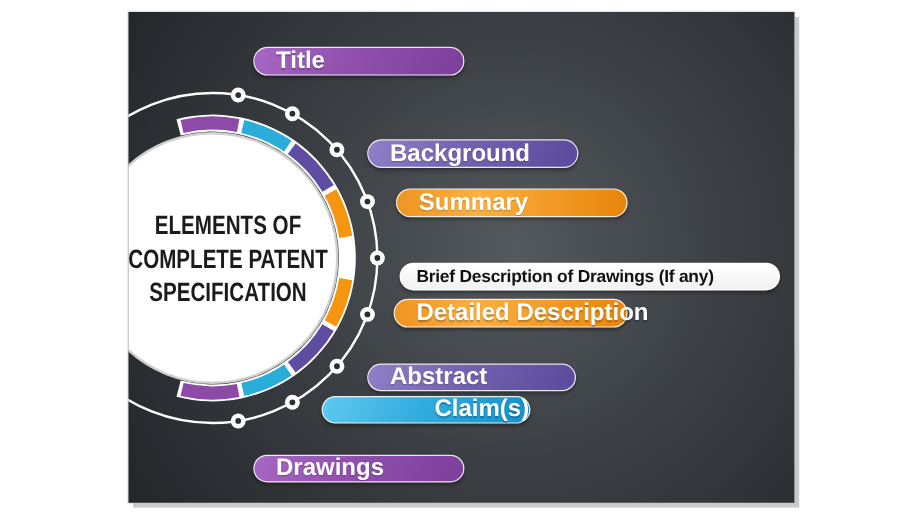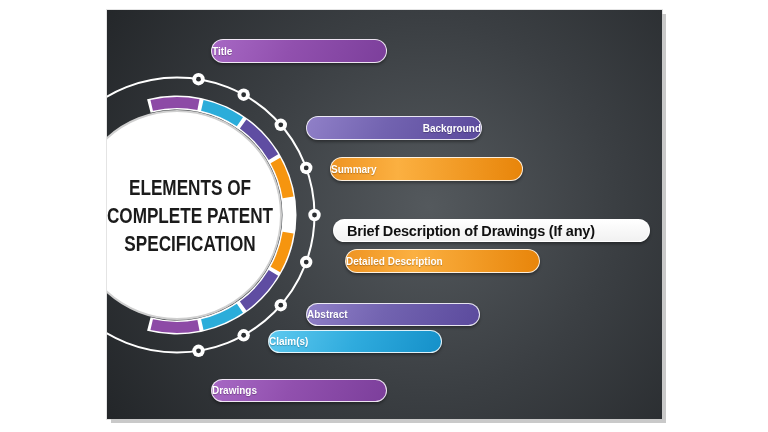--- a/index.html
+++ b/index.html
@@ -18,42 +18,42 @@
     position:absolute;left:-25px;top:164px;width:216px;
     text-align:center;color:#1b1b1b;font-weight:bold;
     font-size:22px;line-height:28px;letter-spacing:0px;
     transform:scaleX(0.78);transform-origin:50% 50%;
     white-space:nowrap;
   }
   .pill{
     position:absolute;box-sizing:border-box;border-radius:14px;
     border:1.5px solid rgba(255,255,255,0.85);
     box-shadow:0 2px 3px rgba(0,0,0,0.35);
-    display:flex;align-items:center;
-    color:#ffffff;font-weight:bold;font-size:10px;
+    display:flex;align-items:center;padding-left:18px;
+    color:#ffffff;font-weight:bold;font-size:20px;
     text-shadow:0 1px 1px rgba(0,0,0,0.25);
     white-space:nowrap;
   }
   .pill.purple{background:linear-gradient(115deg,#a768c4 0%,#9150ae 45%,#7c3f9b 100%);}
   .pill.indigo{background:linear-gradient(115deg,#9080c8 0%,#7263b0 45%,#5b4a9d 100%);}
   .pill.blue{background:linear-gradient(115deg,#5ec9ef 0%,#2fabdd 50%,#1590c9 100%);}
   .pill.orange{background:linear-gradient(to right,#ef9422 0%,#fbb041 35%,#e8850a 100%);}
   .pill.white{
     background:linear-gradient(to bottom,#ffffff,#f1f1f1);
     color:#111111;text-shadow:none;border-color:rgba(255,255,255,0.95);
     padding-left:13px;font-size:14.5px;letter-spacing:-0.2px;
   }
   .p1{left:104px;top:29px;width:176px;height:24px;}
   .p2{left:163px;top:69px;width:173px;height:23px;}
-  .p3{left:199px;top:106px;width:176px;height:24px;justify-content:flex-end;}
+  .p3{left:199px;top:106px;width:176px;height:24px;}
   .p4{left:223px;top:147px;width:193px;height:24px;}
   .p5{left:226px;top:193px;width:317px;height:23px;margin-top:16px;}
-  .p6{left:238px;top:239px;width:195px;height:24px;}
+  .p6{left:221px;top:239px;width:195px;height:24px;}
   .p7{left:199px;top:281px;width:174px;height:23px;margin-top:12px;}
-  .p8{left:161px;top:320px;width:174px;height:23px;}
+  .p8{left:161px;top:320px;width:174px;height:23px;justify-content:flex-end;}
   .p9{left:104px;top:357px;width:176px;height:23px;margin-top:12px;}
 </style>
 </head>
 <body>
 
 <div class="slide">
 
   <svg class="circle-graphic" width="555" height="409" viewBox="0 0 555 409">
       <circle cx="70" cy="205" r="137.5" fill="none" stroke="#ffffff" stroke-width="2"></circle>
       <path d="M 40.079589515494256 89.30635697481613 A 119.5 119.5 0 1 1 40.079589515494256 320.69364302518386 L 43.584909572256436 307.1395760598904 A 105.5 105.5 0 1 0 43.584909572256436 102.86042394010963 Z" fill="#ffffff"></path>

